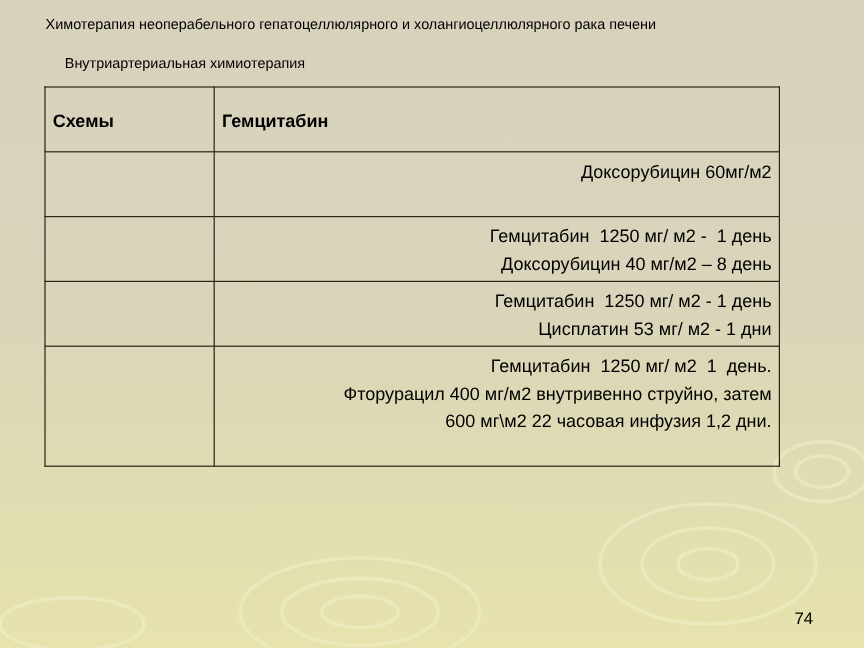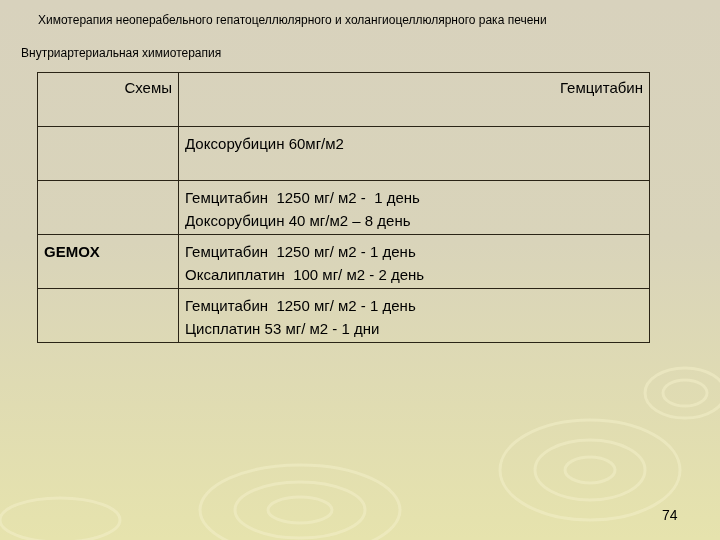--- a/index.html
+++ b/index.html
@@ -8,37 +8,37 @@
       background: linear-gradient(180deg, #d8d2bd 0%, #d9d4ba 45%, #e0dcb2 75%, #e6e3ad 100%);
       font-family: "Liberation Sans", sans-serif;
       color: #000;
     }
     .ripples { position: absolute; left: 0; top: 0; width: 720px; height: 540px; pointer-events: none; }
     .title {
       position: absolute; left: 38px; top: 11px; width: 600px;
       font-size: 12px; font-weight: normal; line-height: 18px;
     }
     .subtitle {
-      position: absolute; left: 21px; top: 45px;
+      position: absolute; left: 54px; top: 45px;
       font-size: 12px; line-height: 16px;
     }
     table.regimens {
       position: absolute; left: 37px; top: 72px;
       width: 612px; border-collapse: collapse;
       table-layout: fixed;
     }
     table.regimens td, table.regimens th {
       border: 1.5px solid #2a2416;
       vertical-align: top;
       padding: 5px 6px 0 6px;
       font-size: 15px; line-height: 23px;
-      text-align: left;
+      text-align: right;
       background: transparent;
     }
-    table.regimens th { font-weight: normal; text-align: right; padding-top: 3px; }
+    table.regimens th { font-weight: bold; text-align: left; padding-top: 17px; }
     col.c1 { width: 141px; }
     col.c2 { width: 471px; }
     tr.h { height: 54px; }
     tr.r1, tr.r2, tr.r3, tr.r4, tr.r5 { height: 54px; }
     tr.r6 { height: 100px; }
     .scheme { font-weight: bold; }
     .line { display: block; white-space: pre; }
     .page-num {
       position: absolute; left: 662px; top: 507px;
       font-size: 14px;
@@ -80,30 +80,31 @@
       <span class="line">Доксорубицин 60мг/м2</span>
     </td>
   </tr>
   <tr class="r3">
     <td class="scheme"></td>
     <td>
       <span class="line">Гемцитабин  1250 мг/ м2 -  1 день</span>
       <span class="line">Доксорубицин 40 мг/м2 – 8 день</span>
     </td>
   </tr>
-  <tr class="r4">
-    <td class="scheme">GEMOX</td>
-    <td>
-      <span class="line">Гемцитабин  1250 мг/ м2 - 1 день</span>
-      <span class="line">Оксалиплатин  100 мг/ м2 - 2 день</span>
-    </td>
-  </tr>
   <tr class="r5">
     <td class="scheme"></td>
     <td>
       <span class="line">Гемцитабин  1250 мг/ м2 - 1 день</span>
       <span class="line">Цисплатин 53 мг/ м2 - 1 дни</span>
+    </td>
+  </tr>
+  <tr class="r6">
+    <td class="scheme"></td>
+    <td>
+      <span class="line">Гемцитабин  1250 мг/ м2  1  день.</span>
+      <span class="line">Фторурацил 400 мг/м2 внутривенно струйно, затем</span>
+      <span class="line">600 мг\м2 22 часовая инфузия 1,2 дни.</span>
     </td>
   </tr>
 </tbody>
   </table>
 
 <div class="page-num">74</div>
 
 </body></html>

